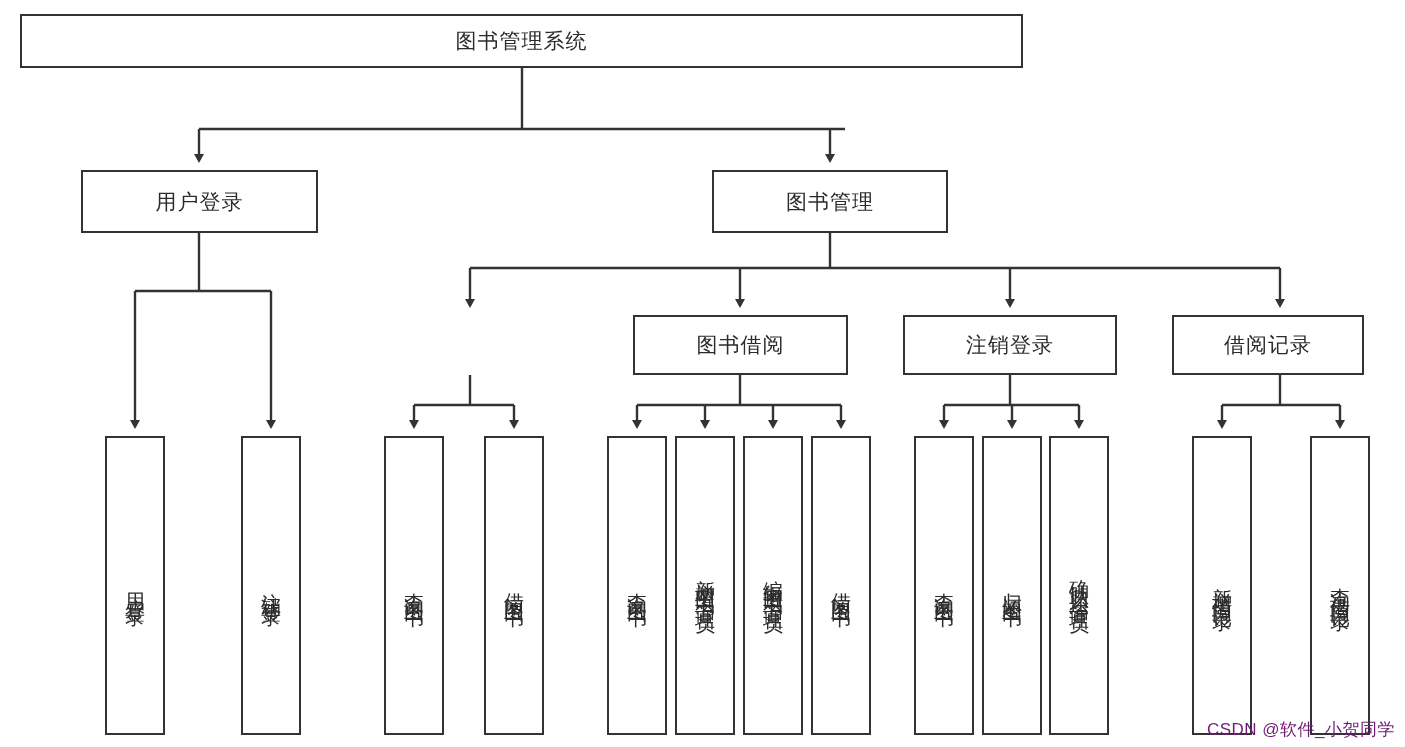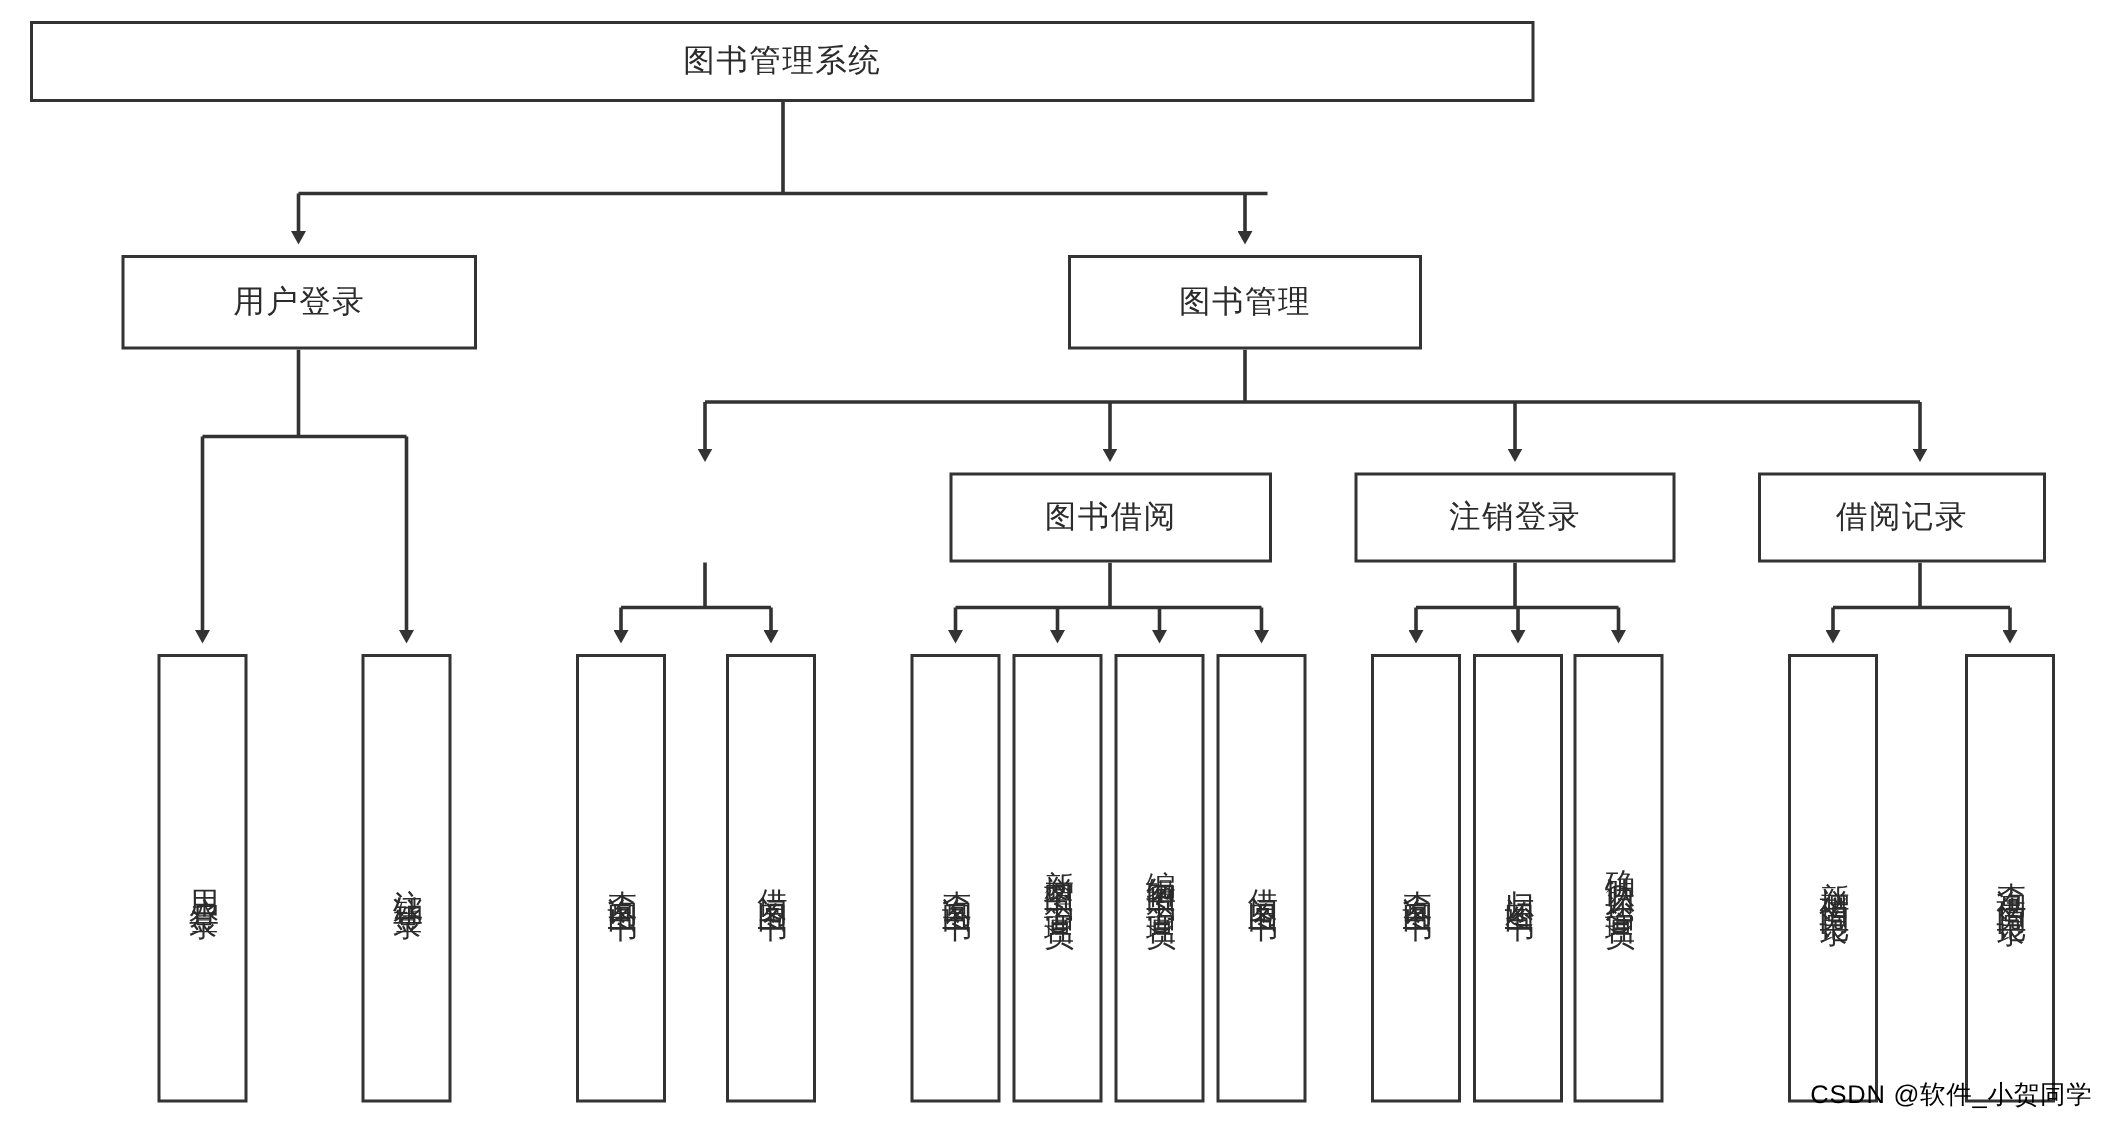--- a/index.html
+++ b/index.html
@@ -53,21 +53,21 @@
     text-align: center;
   }
   .leaf-box .node-label-v {
     margin-top: 2px;
   }
   #watermark {
     position: absolute;
     right: 10px;
     bottom: 6px;
     font-size: 17px;
-    color: #000000;
+    color: #701a75;
     white-space: nowrap;
     letter-spacing: 0.5px;
   }
 </style>
 </head>
 <body>
 
 <div id="diagram-root">
 
   <svg id="diagram-svg" viewBox="0 0 1405 747">

